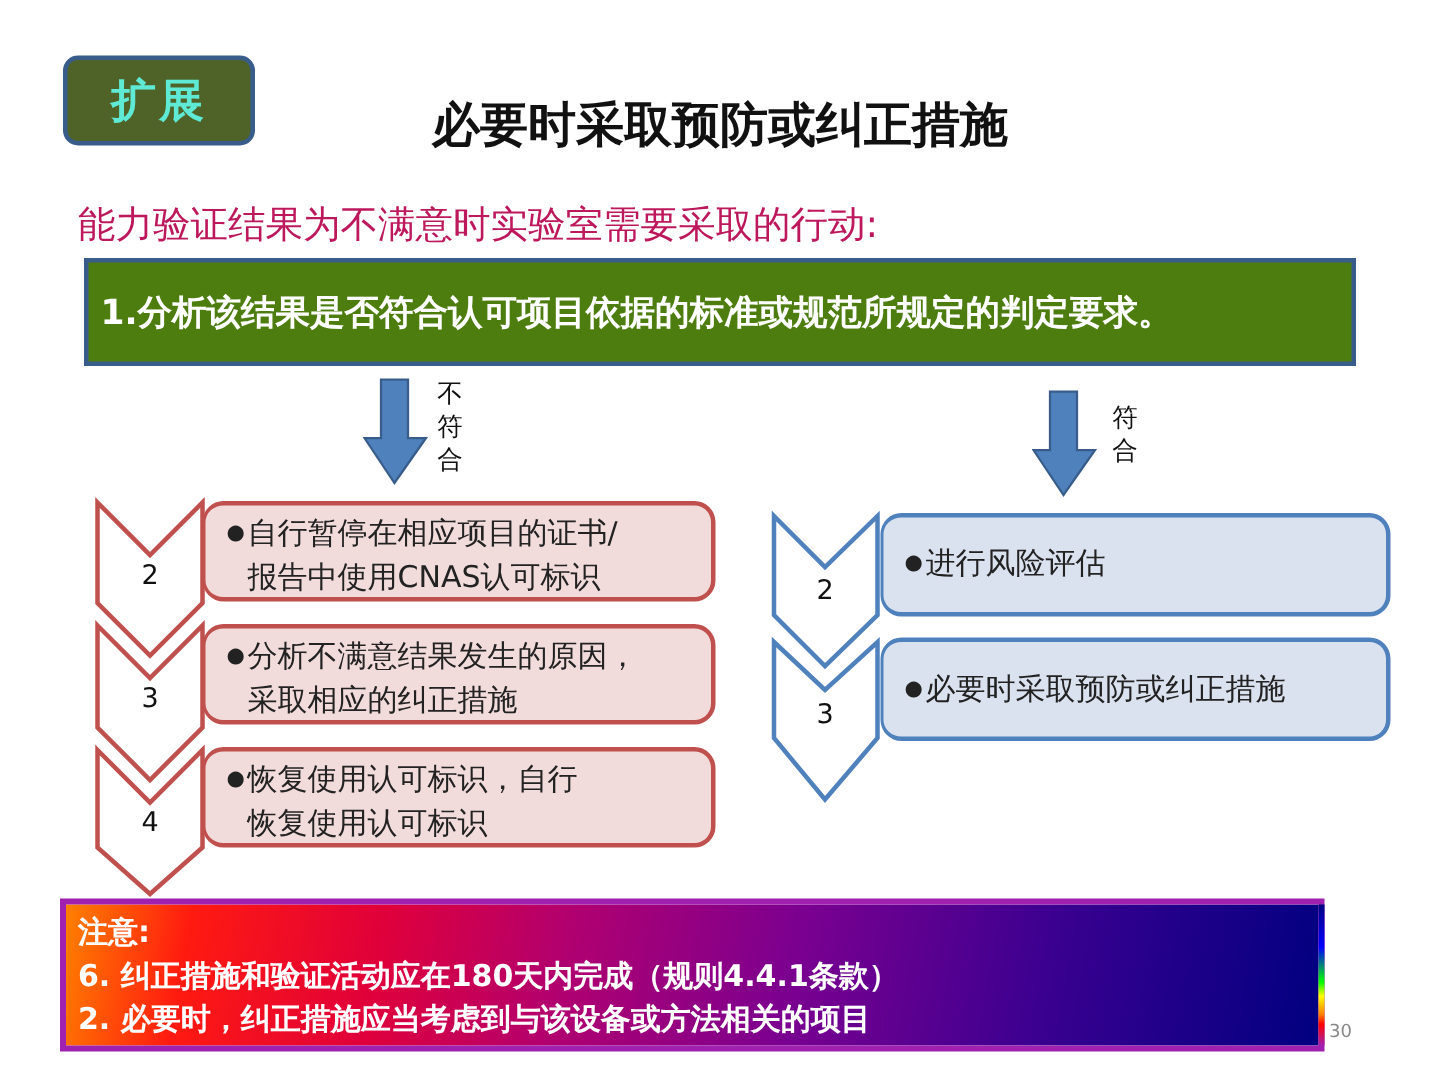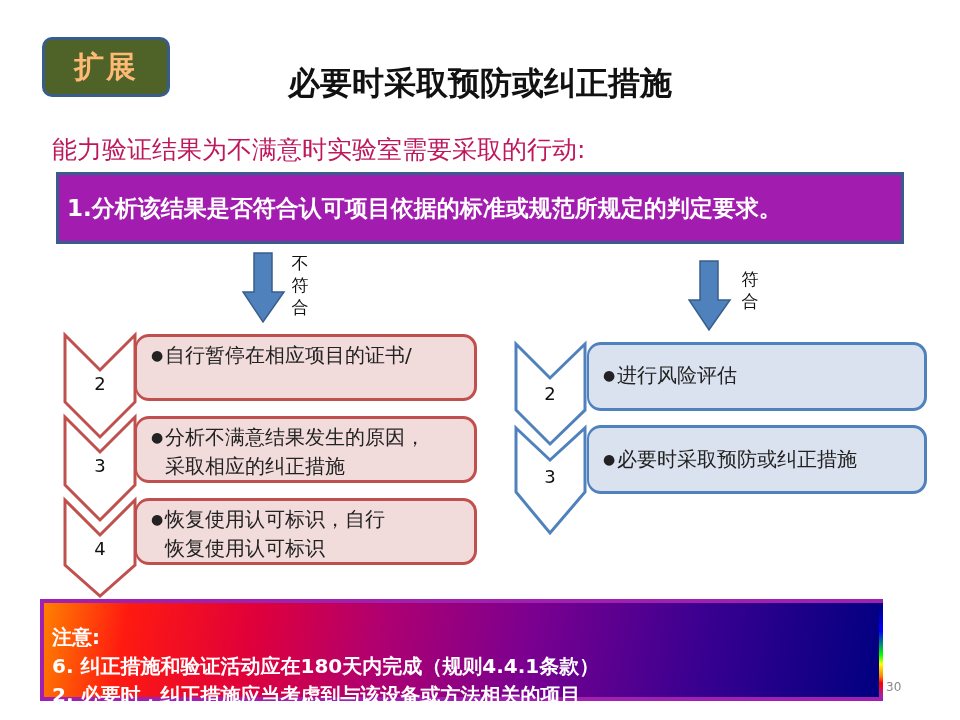--- a/index.html
+++ b/index.html
@@ -1,45 +1,45 @@
 <!DOCTYPE html>
 <html><head>
 <meta charset="utf-8">
 <style>
   html, body { margin:0; padding:0; }
   body { width:960px; height:720px; position:relative; background:#ffffff; overflow:hidden;
          font-family:"DejaVu Sans", sans-serif; }
   .abs { position:absolute; }
 
   .tag { left:42px; top:37px; width:128px; height:60px; background:#4f6228; border:3px solid #385d8a;
-         border-radius:10px; box-sizing:border-box; color:#fdba74; font-weight:bold; font-size:30px;
+         border-radius:10px; box-sizing:border-box; color:#5eead4; font-weight:bold; font-size:30px;
          display:flex; align-items:center; justify-content:center; letter-spacing:2px; }
   .title { left:200px; top:62px; width:560px; text-align:center; font-size:32px; font-weight:bold; color:#111; }
   .subtitle { left:52px; top:133px; font-size:25px; color:#be185d; }
 
-  .step1 { left:56px; top:172px; width:848px; height:72px; background:#a21caf; border:3px solid #385d8a;
+  .step1 { left:56px; top:172px; width:848px; height:72px; background:#4d7c0f; border:3px solid #385d8a;
            box-sizing:border-box; color:#fff; font-weight:bold; font-size:23px;
            display:flex; align-items:center; padding-left:8px; white-space:nowrap; }
 
   .arrow-label { font-size:17px; color:#111; line-height:22px; width:20px; text-align:center; }
 
   .chev-num { font-size:18px; color:#111; width:40px; text-align:center; }
 
   .box { box-sizing:border-box; border-radius:14px; font-size:20px; color:#222; line-height:29px;
          padding:4px 8px 4px 14px; }
   .box.red { background:#f2dcdb; border:3px solid #c0504d; border-left-width:2px; }
   .box.blue { background:#dbe2ef; border:3px solid #4f81bd; border-left-width:2px; }
   .bullet { display:inline-block; width:14px; font-size:14px; vertical-align:top; }
   .box .txt { display:inline-block; vertical-align:top; }
 
   .note { left:40px; top:599px; width:843px; height:102px; box-sizing:border-box;
           border:4px solid #a020b0;
           background:linear-gradient(100deg,#ff8000 0%,#ff1a10 10%,#e0003a 25%,#b00070 40%,#7a0090 58%,#3a0090 78%,#000080 100%);
           color:#fff; font-weight:bold; font-size:20px; padding:4px 8px; line-height:29px; }
-  .note .hdr { color:#ffffff;margin-top:16px; }
+  .note .hdr { color:#ffffff; }
   .rainbow { left:879px; top:603px; width:4px; height:94px;
              background:linear-gradient(180deg,#000080 0%,#0000ff 30%,#00ff00 55%,#ffff00 65%,#ff8000 78%,#ff0000 85%,#a020b0 100%); }
   .pagenum { left:886px; top:680px; font-size:12px; color:#888; }
 </style>
 </head>
 <body>
 
 <div class="abs tag">
     <span>扩展</span>
   </div>
@@ -72,21 +72,21 @@
     <path d="M5 5 L40 40 L75 5 L75 72 L40 107 L5 72 Z"></path>
     <path d="M5 87 L40 122 L75 87 L75 155 L40 190 L5 155 Z"></path>
     <path d="M5 170 L40 205 L75 170 L75 235 L40 266 L5 235 Z"></path>
   </g>
 </svg>
 <div class="abs chev-num" style="left:80px;top:373px">2</div>
 <div class="abs chev-num" style="left:80px;top:455px">3</div>
 <div class="abs chev-num" style="left:80px;top:538px">4</div>
 
 <div class="abs box red" style="left:135px;top:334px;width:342px;height:67px">
-  <span class="bullet">●</span><span class="txt"><div>自行暂停在相应项目的证书/</div></span>
+  <span class="bullet">●</span><span class="txt"><div>自行暂停在相应项目的证书/</div><div>报告中使用CNAS认可标识</div></span>
 </div>
 <div class="abs box red" style="left:135px;top:416px;width:342px;height:67px">
   <span class="bullet">●</span><span class="txt"><div>分析不满意结果发生的原因，</div><div>采取相应的纠正措施</div></span>
 </div>
 <div class="abs box red" style="left:135px;top:498px;width:342px;height:67px">
   <span class="bullet">●</span><span class="txt"><div>恢复使用认可标识，自行</div><div>恢复使用认可标识</div></span>
 </div>
 
 <svg class="abs" style="left:512px;top:338px" width="80" height="200">
   <g fill="#ffffff" stroke="#4f81bd" stroke-width="3" stroke-linejoin="miter">

